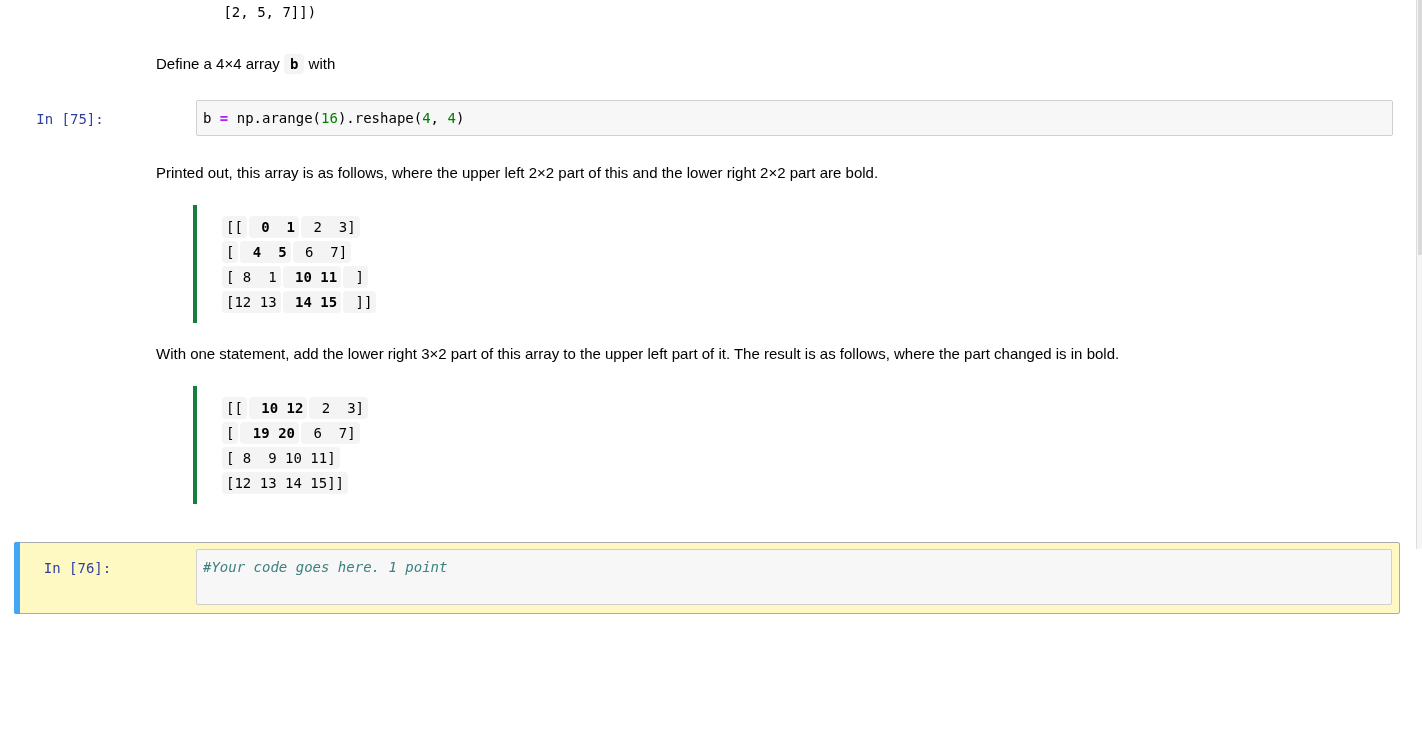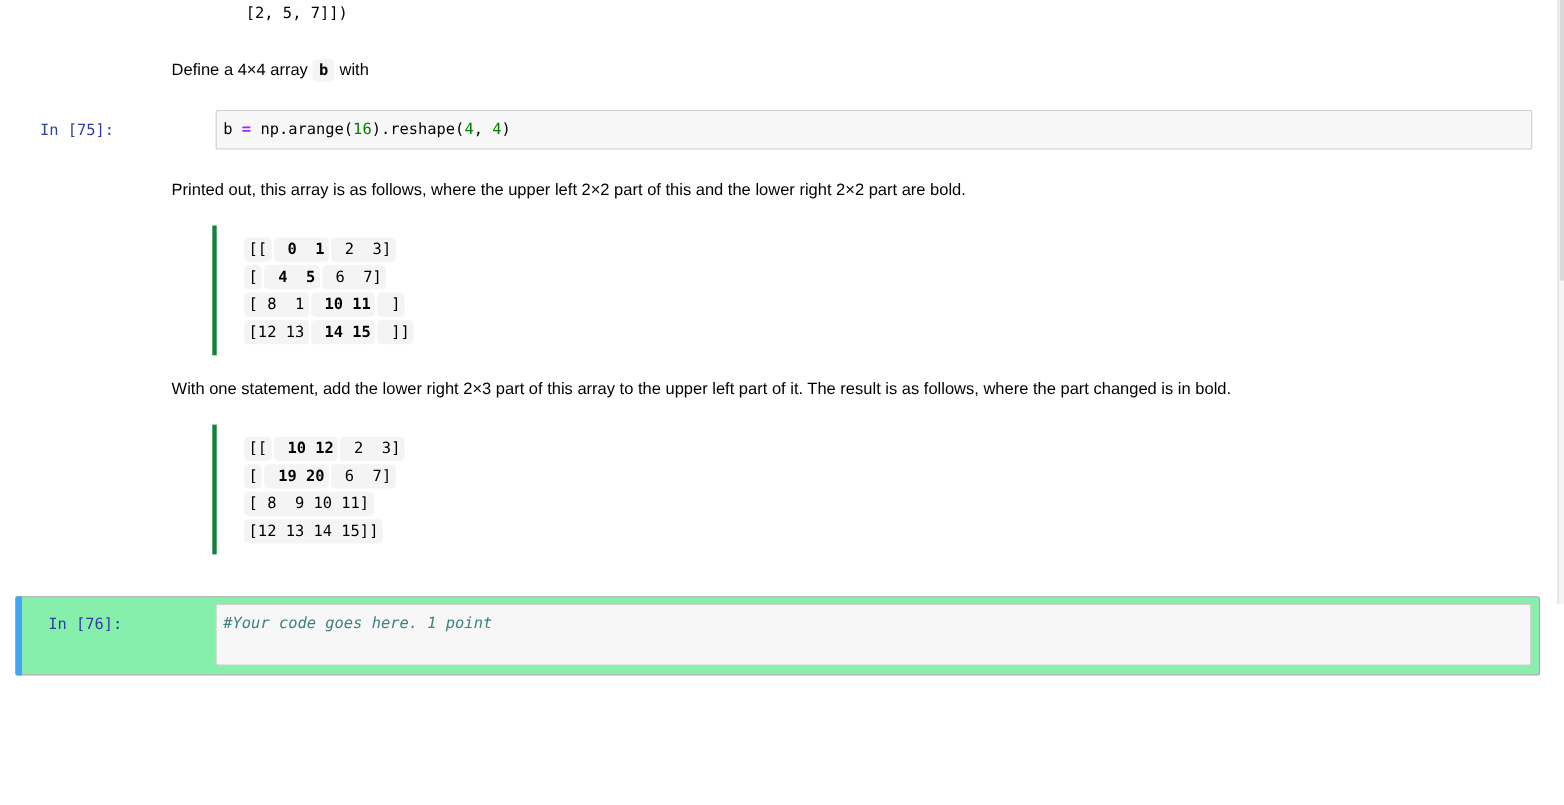--- a/index.html
+++ b/index.html
@@ -61,21 +61,21 @@
   
   #md-define{margin-top:30px;}
   #cell75{margin-top:25px;}
   #md-printed{margin-top:28px;}
   #md-with{margin-top:22px;}
 
   
   .cell.selected{
     position:relative;margin:38px 22px 0 14px;
     border:1px solid #ababab;border-radius:2px;
-    padding:6px 0 8px 0;background:#86efac;
+    padding:6px 0 8px 0;background:#fef9c3;
   }
   .cell.selected .row{margin-right:7px;}
   .cell.selected .prompt{flex:0 0 133px;width:133px;}
   .selected-bar{
     position:absolute;left:-1px;top:-1px;bottom:-1px;width:6px;
     background:#42A5F5;border-radius:2px 0 0 2px;
   }
   .out-row{margin-top:9px;}
   pre.out-pre{margin:0;padding-left:9px;line-height:22px;white-space:pre;}
 
@@ -118,21 +118,21 @@
         <div class="bq-line"><code class="tok-code">[</code><code class="tok-code bold"> 4  5</code><code class="tok-code"> 6  7]</code></div>
         <div class="bq-line"><code class="tok-code">[ 8  1</code><code class="tok-code bold"> 10 11</code><code class="tok-code"> ]</code></div>
         <div class="bq-line"><code class="tok-code">[12 13</code><code class="tok-code bold"> 14 15</code><code class="tok-code"> ]]</code></div>
       </blockquote>
     </div>
   </div>
 
   <div class="row" id="md-with">
     <div class="prompt"></div>
     <div class="md-content">
-      <p class="md-p">With one statement, add the lower right 2×3 part of this array to the upper left part of it. The result is as follows, where the part changed is in bold.</p>
+      <p class="md-p">With one statement, add the lower right 3×2 part of this array to the upper left part of it. The result is as follows, where the part changed is in bold.</p>
       <blockquote class="bq">
         <div class="bq-line"><code class="tok-code">[[</code><code class="tok-code bold"> 10 12</code><code class="tok-code"> 2  3]</code></div>
         <div class="bq-line"><code class="tok-code">[</code><code class="tok-code bold"> 19 20</code><code class="tok-code"> 6  7]</code></div>
         <div class="bq-line"><code class="tok-code">[ 8  9 10 11]</code></div>
         <div class="bq-line"><code class="tok-code">[12 13 14 15]]</code></div>
       </blockquote>
     </div>
   </div>
 
   <div class="cell selected" id="cell76">

